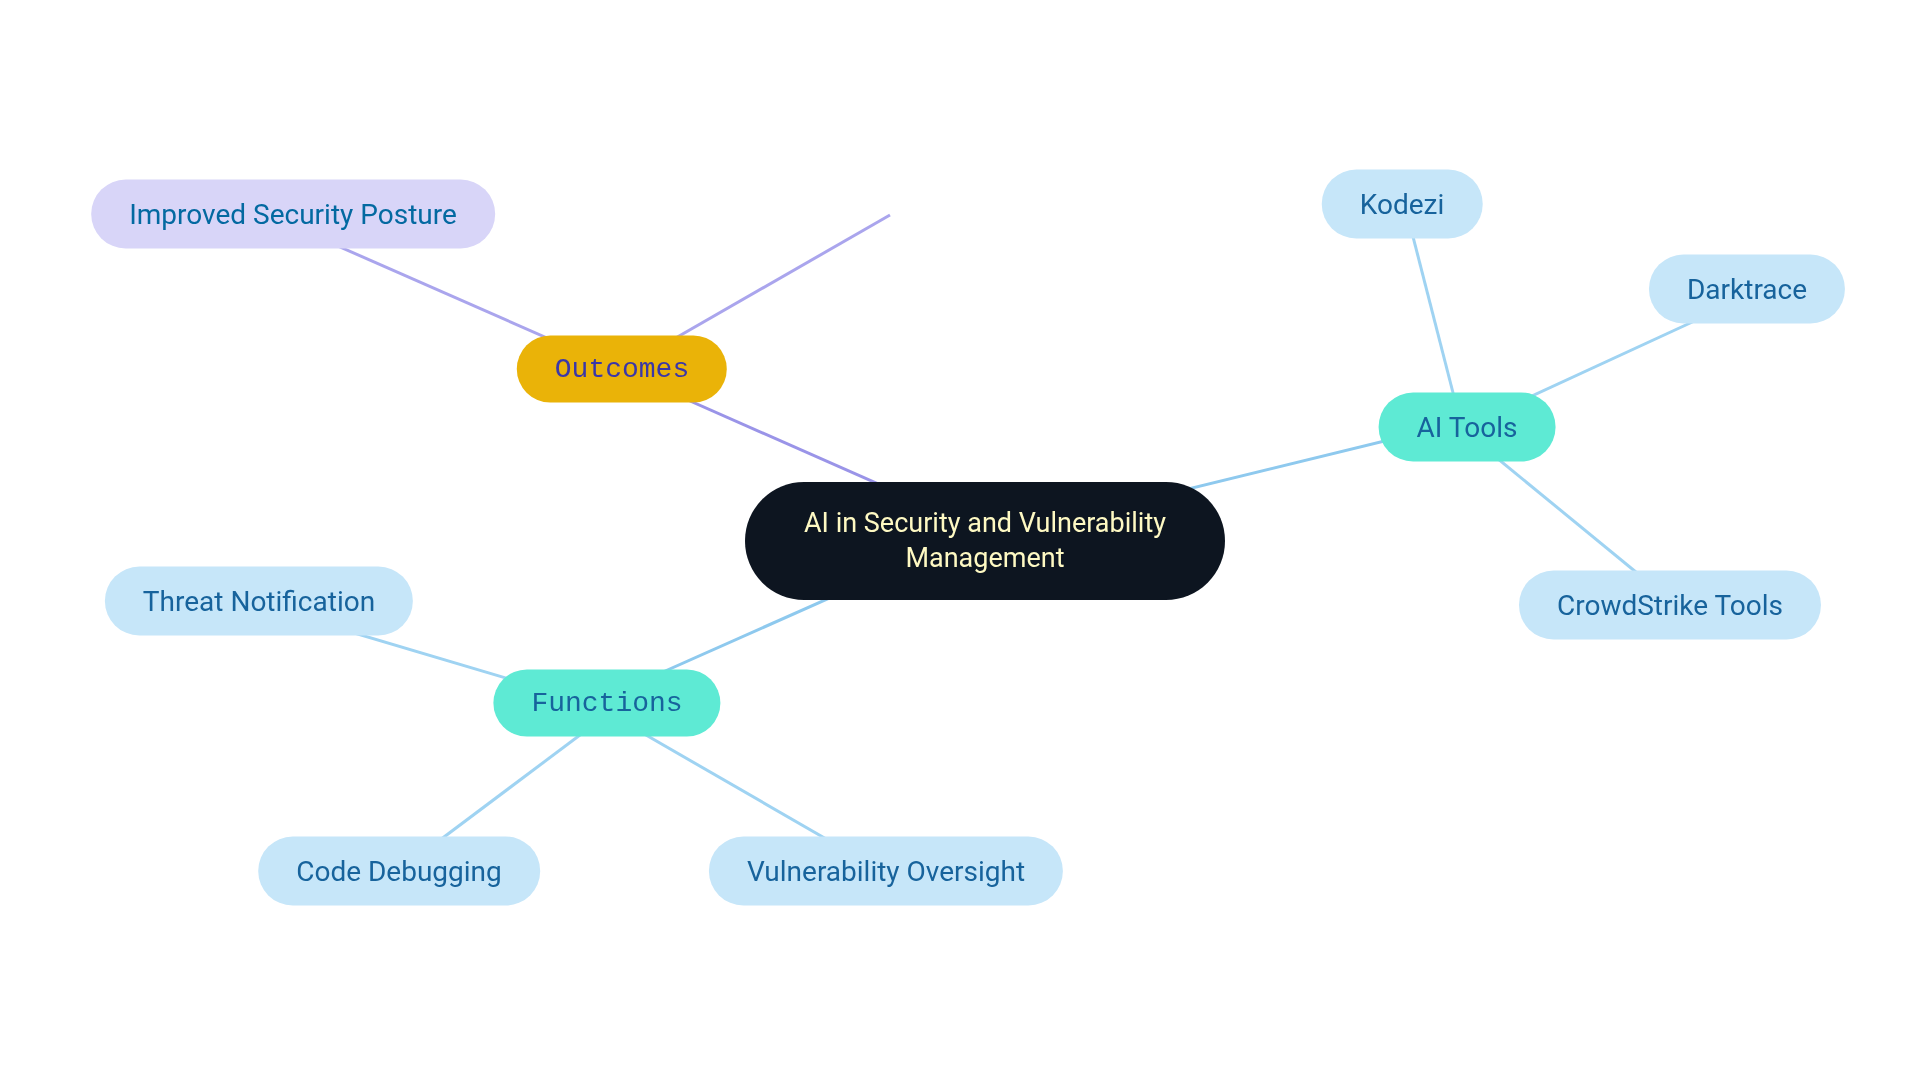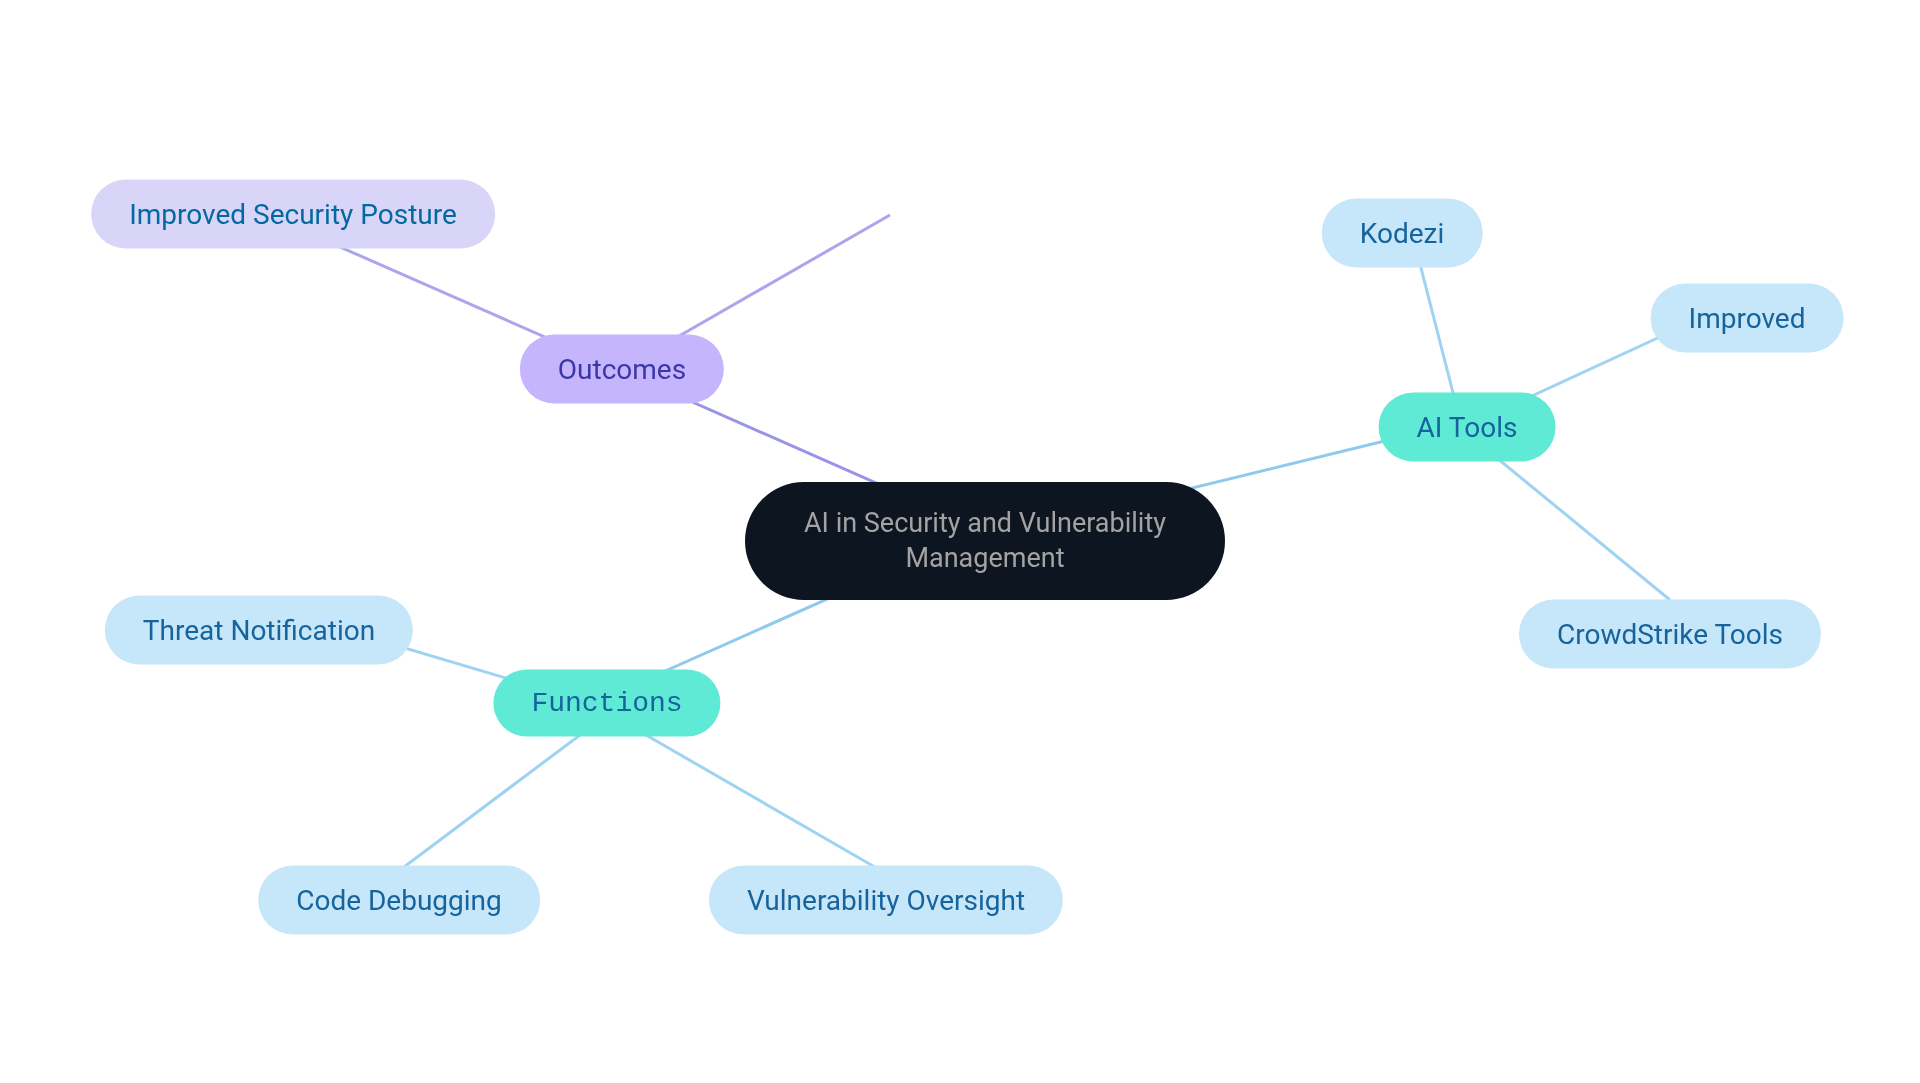--- a/index.html
+++ b/index.html
@@ -26,42 +26,42 @@
       border-radius: 999px;
       padding: 18px 38px;
       font-size: 28px;
       font-weight: 400;
       transform: translate(-50%, -50%);
       white-space: nowrap;
     }
     .node.wrap { white-space: normal; line-height: 1.3; }
     .node.center {
       background: #0d1520;
-      color: #a3a3a3;
+      color: #fef9c3;
       font-size: 27px;
       width: 480px;
       border-radius: 60px;
       padding: 24px 30px;
     }
     .node.purple-light {
-      background: #c4b5fd;
+      background: #eab308;
       color: #3b37a8;
+      font-family: Liberation Mono, monospace;
     }
     .node.purple-lighter {
       background: #d8d5f8;
       color: #0369a1;
     }
     .node.blue-mid {
       background: #5eead4;
       color: #17639c;
     }
     .node.blue-light {
       background: #c6e6f9;
       color: #17639c;
-      margin-top: 29px;
     }
     svg.edges {
       position: absolute;
       top: 0; left: 0;
       width: 1920px;
       height: 1083px;
       pointer-events: none;
     }
   </style>
 </head>
@@ -99,16 +99,16 @@
   <div class="node purple-light" style="left:622px; top:369px;">Outcomes</div>
   <div class="node purple-lighter" style="left:293px; top:214px;">Improved Security Posture</div>
 
   <div class="node blue-mid" style="left:607px; top:703px;font-family:Liberation Mono, monospace;">Functions</div>
   <div class="node blue-light" style="left:259px; top:601px;">Threat Notification</div>
   <div class="node blue-light" style="left:886px; top:871px;">Vulnerability Oversight</div>
   <div class="node blue-light" style="left:399px; top:871px;">Code Debugging</div>
 
   <div class="node blue-mid" style="left:1467px; top:427px;">AI Tools</div>
   <div class="node blue-light" style="left:1402px; top:204px;">Kodezi</div>
-  <div class="node blue-light" style="left:1747px; top:289px;">Improved</div>
+  <div class="node blue-light" style="left:1747px; top:289px;">Darktrace</div>
   <div class="node blue-light" style="left:1670px; top:605px;">CrowdStrike Tools</div>
 
 </div>
 
 </body></html>

